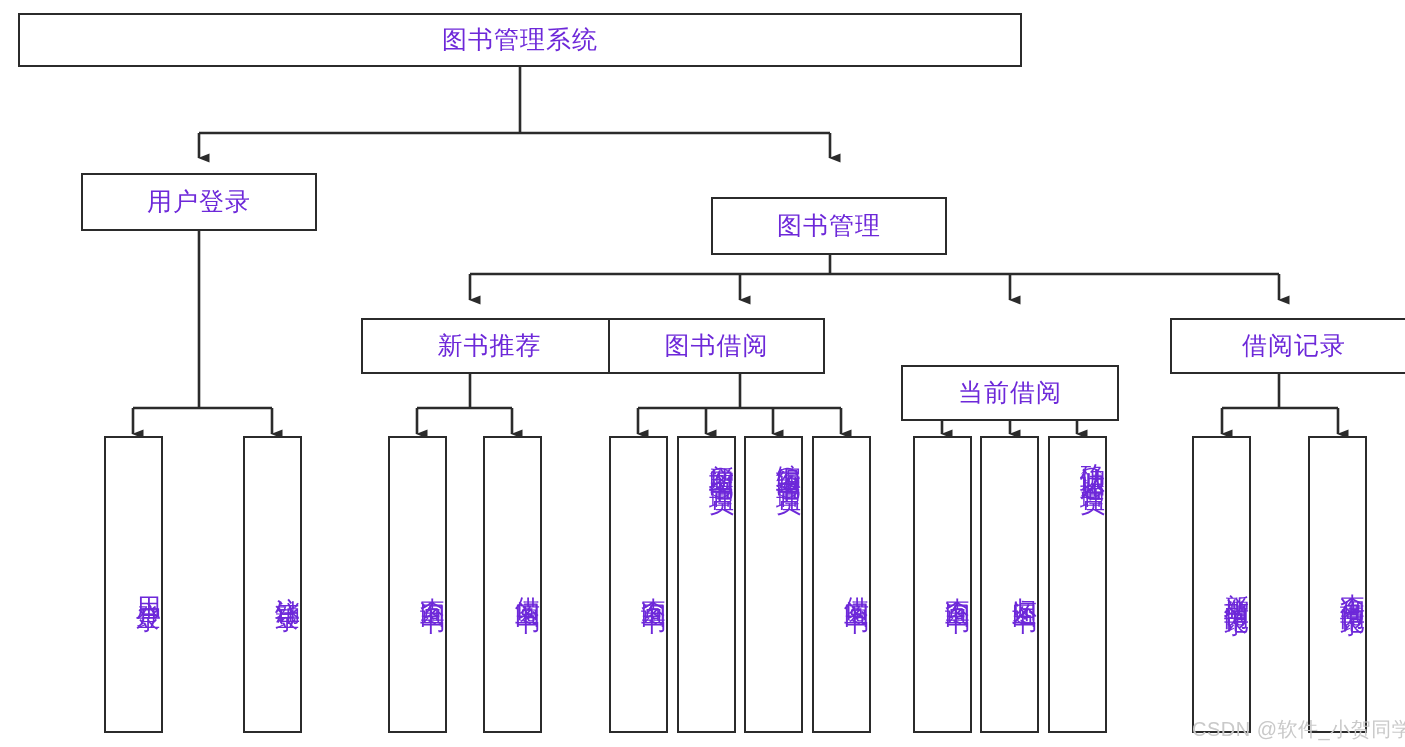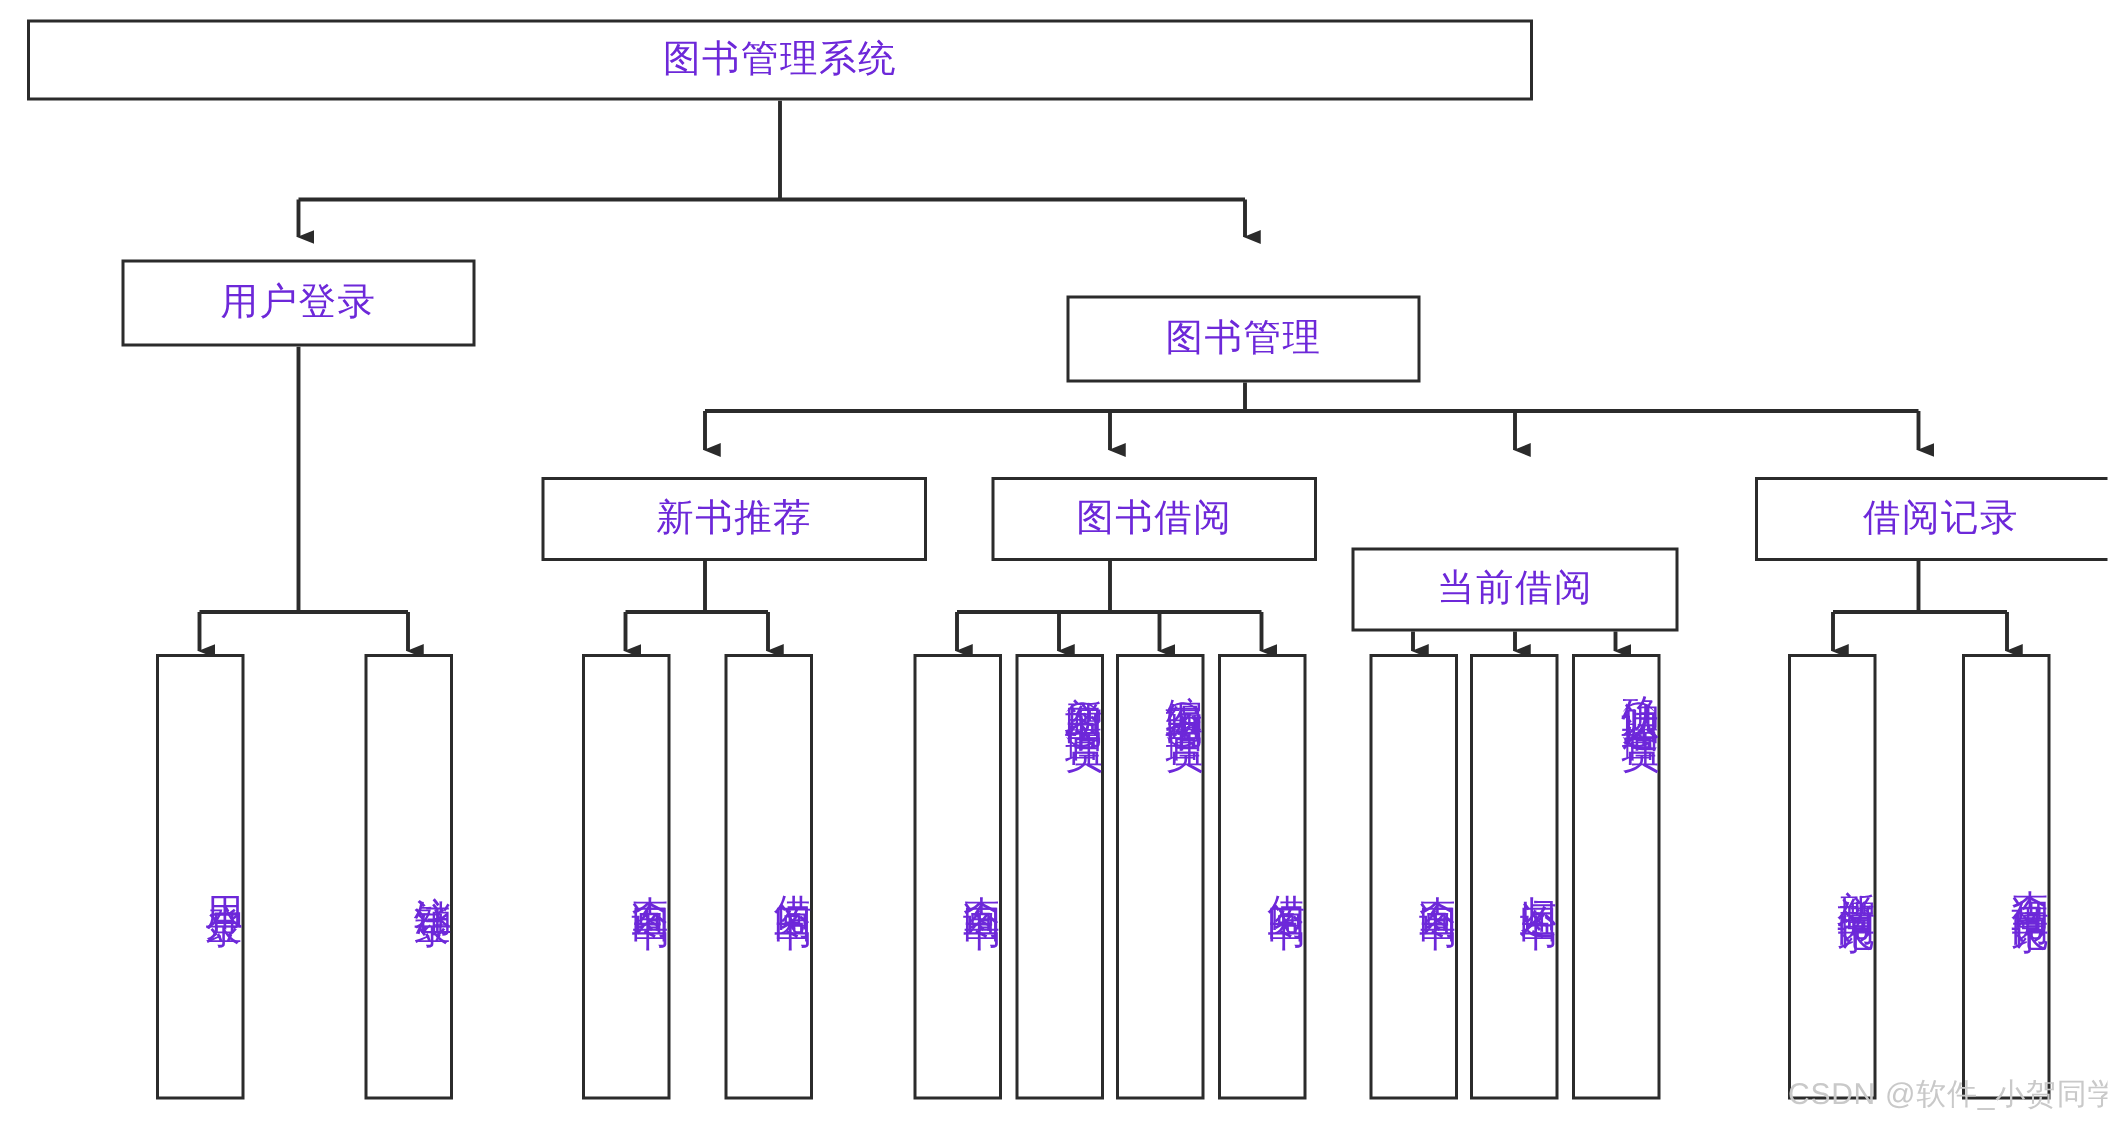--- a/index.html
+++ b/index.html
@@ -139,21 +139,21 @@
   </div>
 
   <div class="node-box" style="left:711px; top:173px; width:236px; height:58px;margin-top:24px;">
     <span class="node-label">图书管理</span>
   </div>
 
   <div class="node-box" style="left:361px; top:318px; width:257px; height:56px;">
     <span class="node-label">新书推荐</span>
   </div>
 
-  <div class="node-box" style="left:661px; top:318px; width:217px; height:56px;">
+  <div class="node-box" style="left:608px; top:318px; width:217px; height:56px;">
     <span class="node-label">图书借阅</span>
   </div>
 
   <div class="node-box" style="left:901px; top:318px; width:218px; height:56px;margin-top:47px;">
     <span class="node-label">当前借阅</span>
   </div>
 
   <div class="node-box" style="left:1170px; top:318px; width:248px; height:56px;">
     <span class="node-label">借阅记录</span>
   </div>

